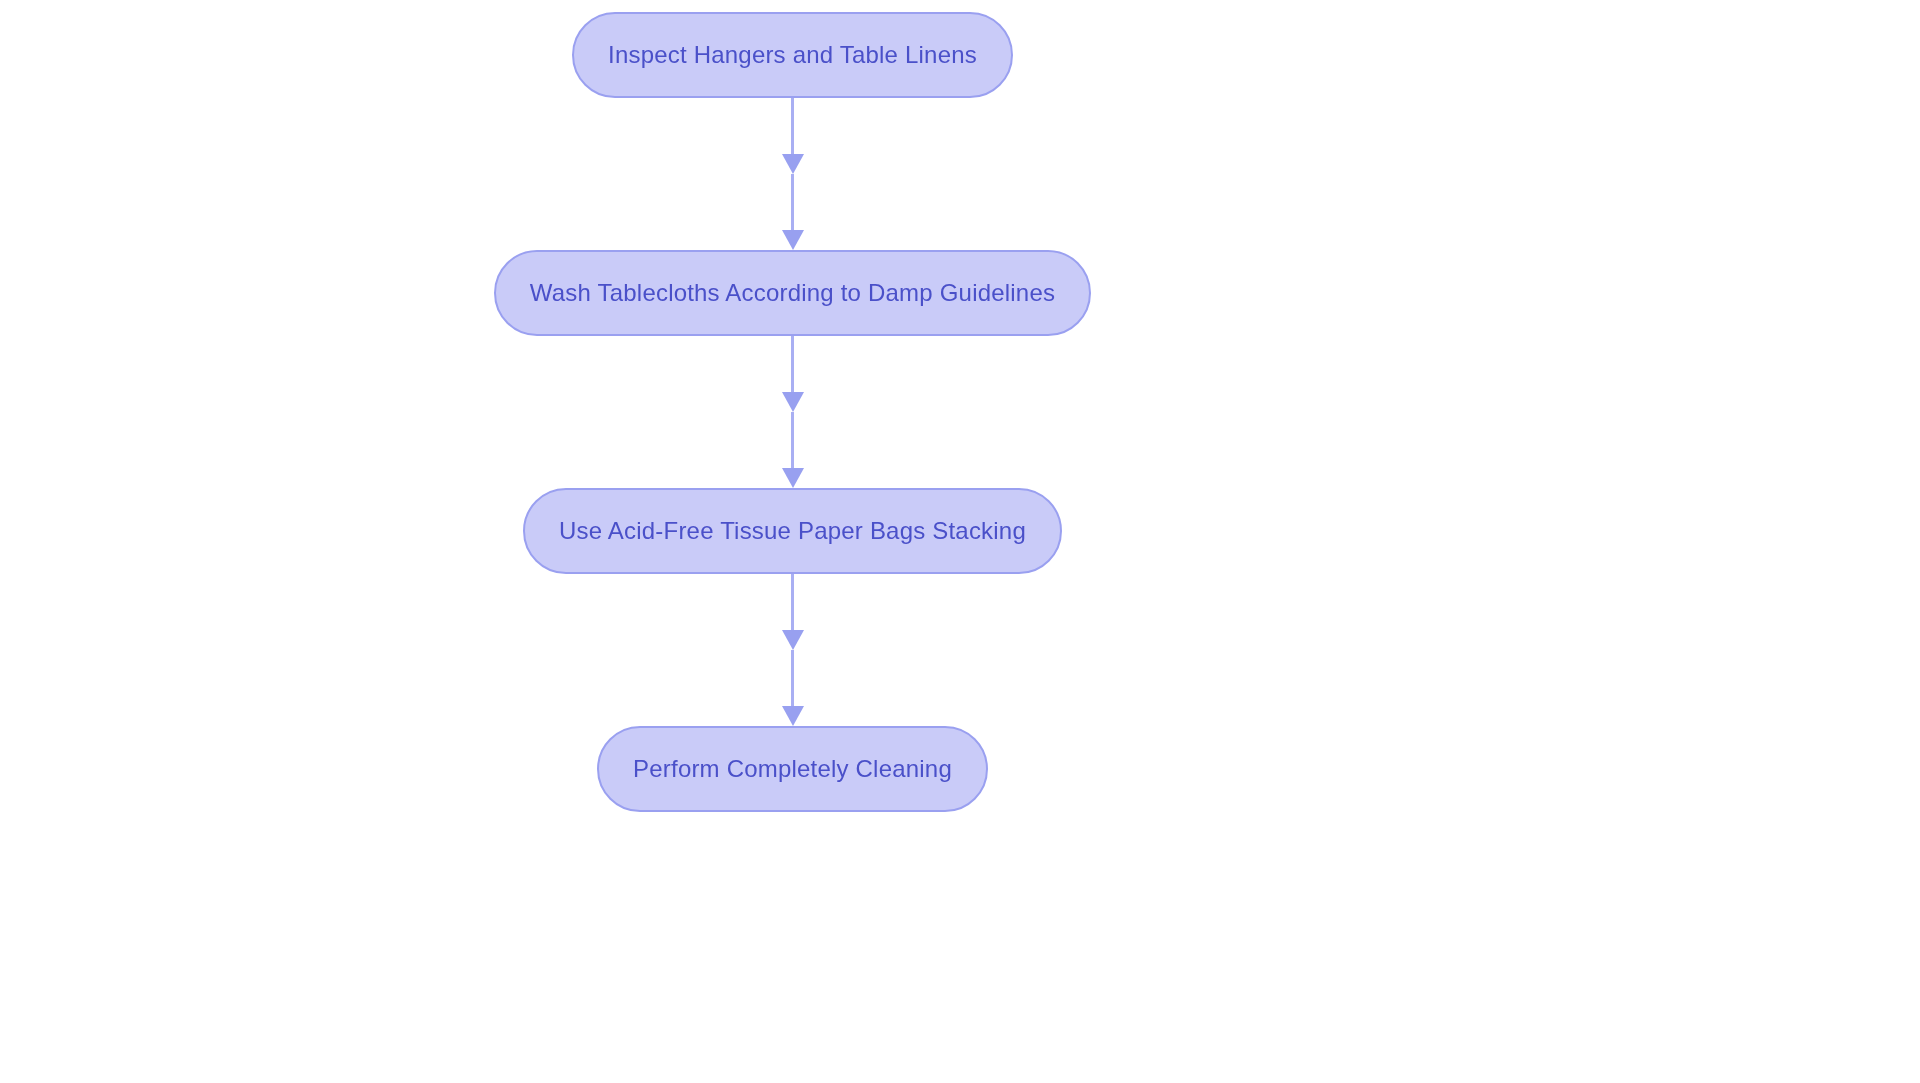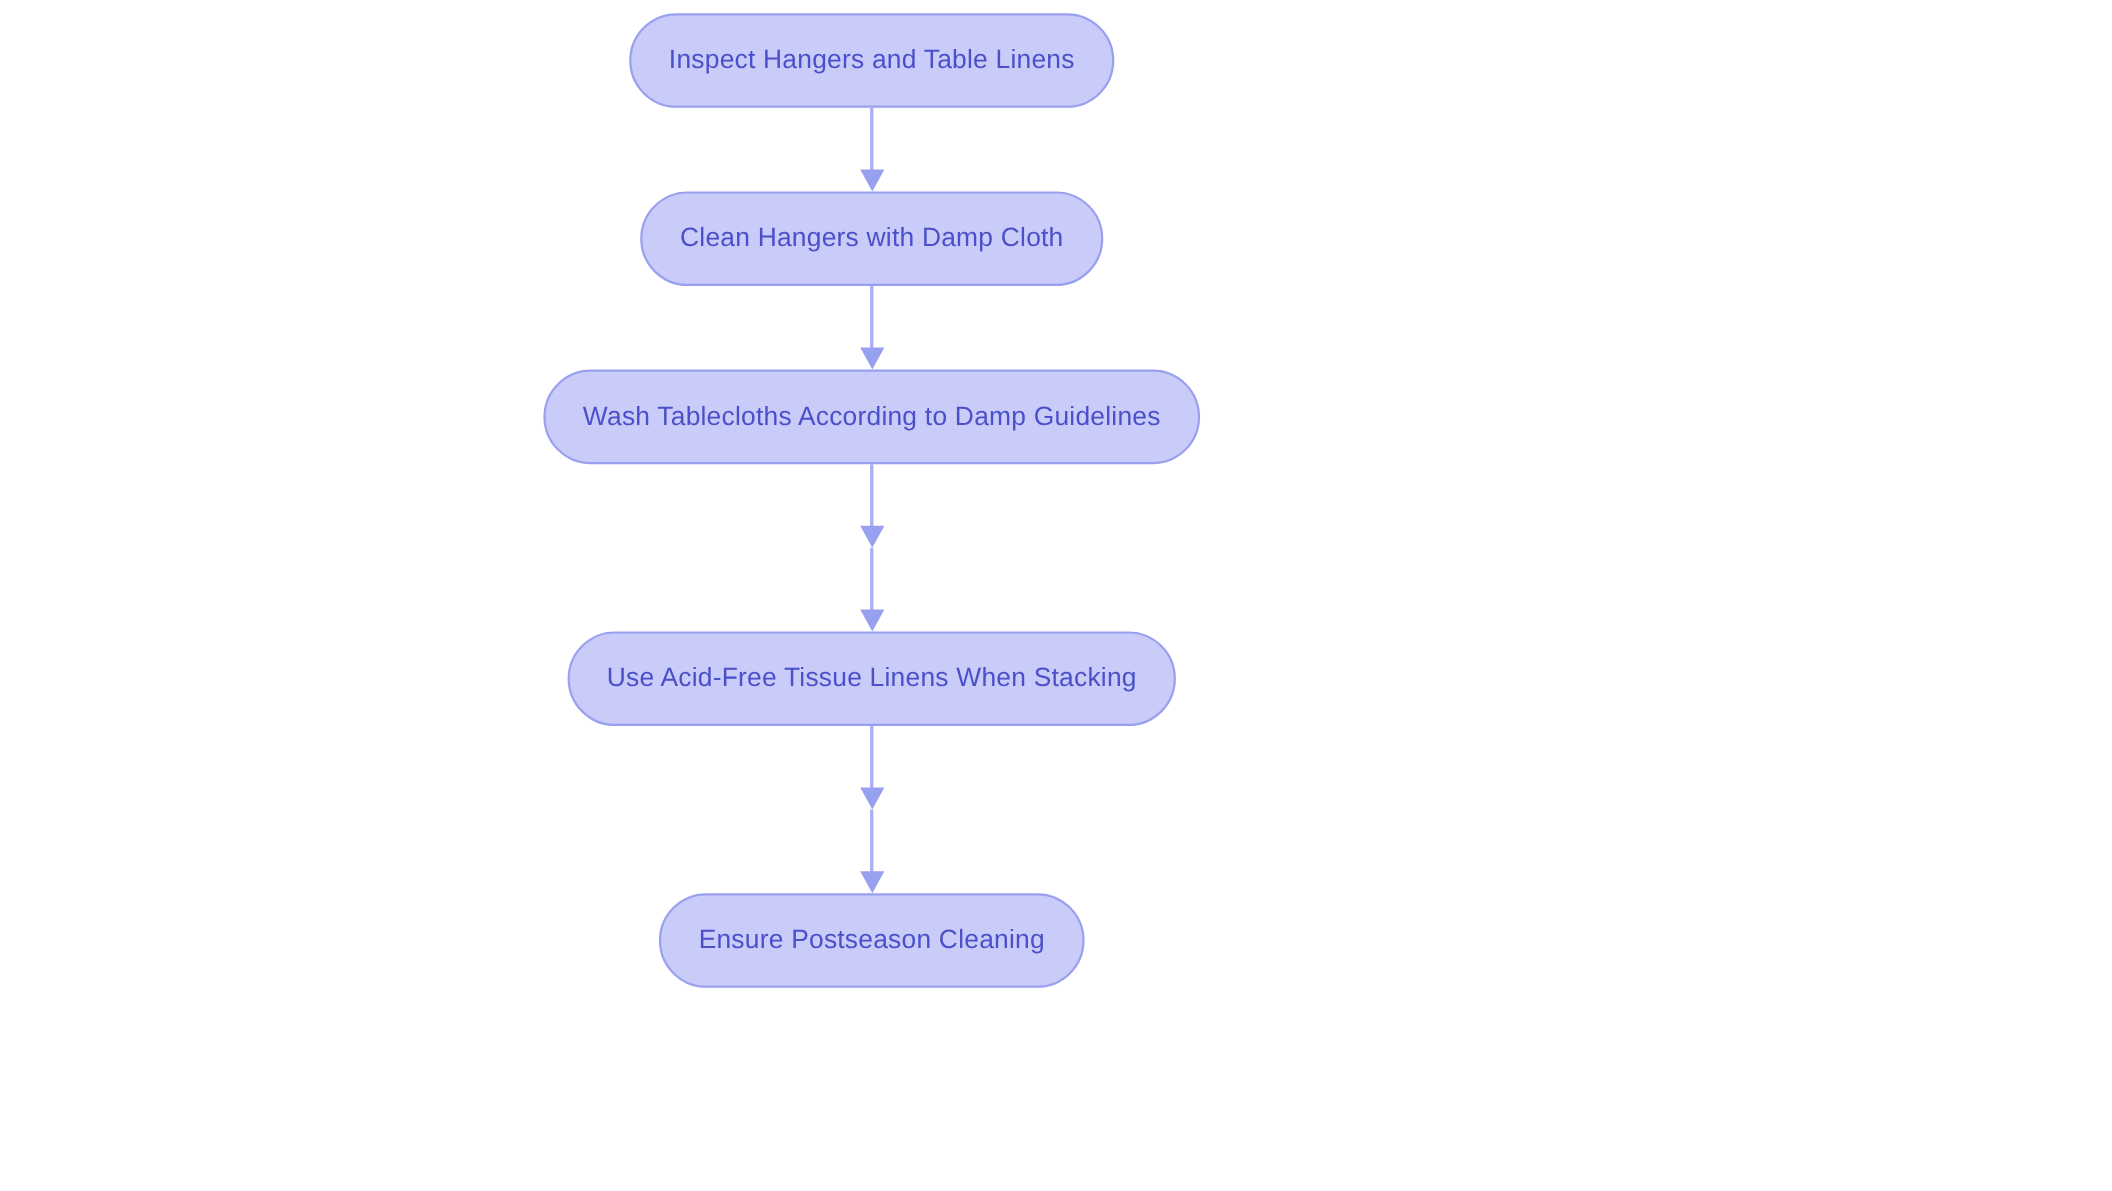--- a/index.html
+++ b/index.html
@@ -69,49 +69,48 @@
 <div class="canvas">
   <div class="flow">
 
     <div class="node">Inspect Hangers and Table Linens</div>
 
     <div class="arrow">
       <div class="shaft"></div>
       <div class="head"></div>
     </div>
 
-    <div class="node">Clean Hangers with Damp Cloth</div>
 
     <div class="arrow">
       <div class="shaft"></div>
       <div class="head"></div>
     </div>
 
     <div class="node">Wash Tablecloths According to Damp Guidelines</div>
 
     <div class="arrow">
       <div class="shaft"></div>
       <div class="head"></div>
     </div>
 
 
     <div class="arrow">
       <div class="shaft"></div>
       <div class="head"></div>
     </div>
 
-    <div class="node">Use Acid-Free Tissue Linens When Stacking</div>
+    <div class="node">Use Acid-Free Tissue Paper Bags Stacking</div>
 
     <div class="arrow">
       <div class="shaft"></div>
       <div class="head"></div>
     </div>
 
 
     <div class="arrow">
       <div class="shaft"></div>
       <div class="head"></div>
     </div>
 
-    <div class="node">Ensure Postseason Cleaning</div>
+    <div class="node">Perform Completely Cleaning</div>
 
   </div>
 </div>
 
 </body></html>

